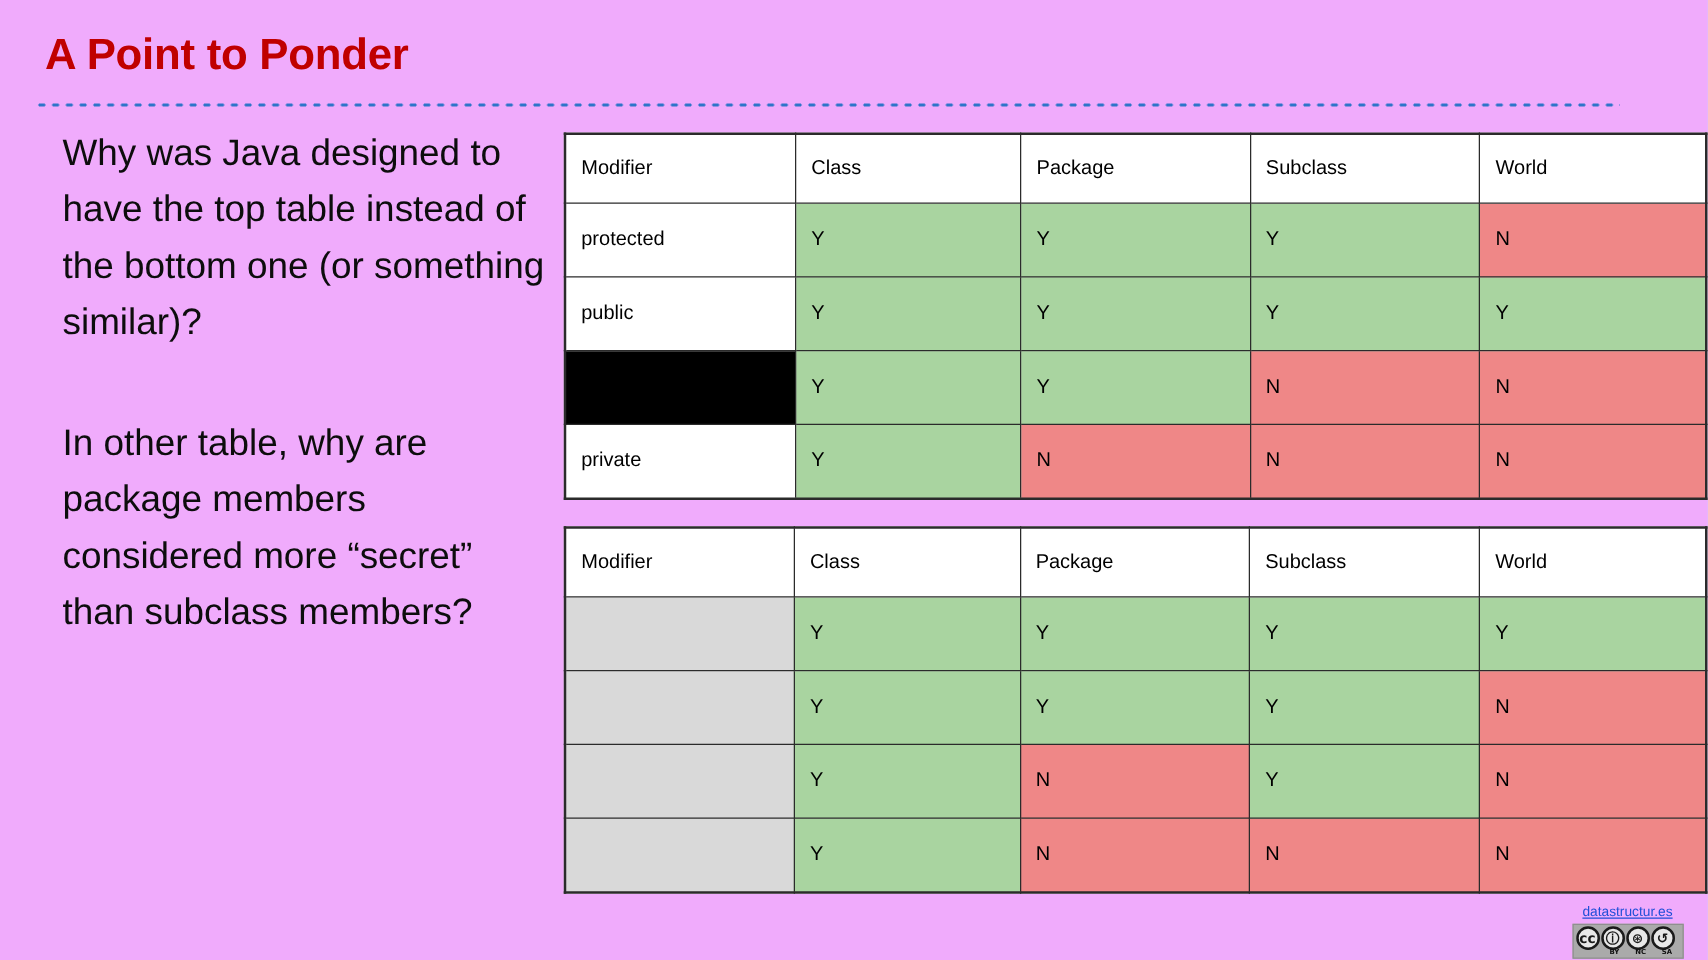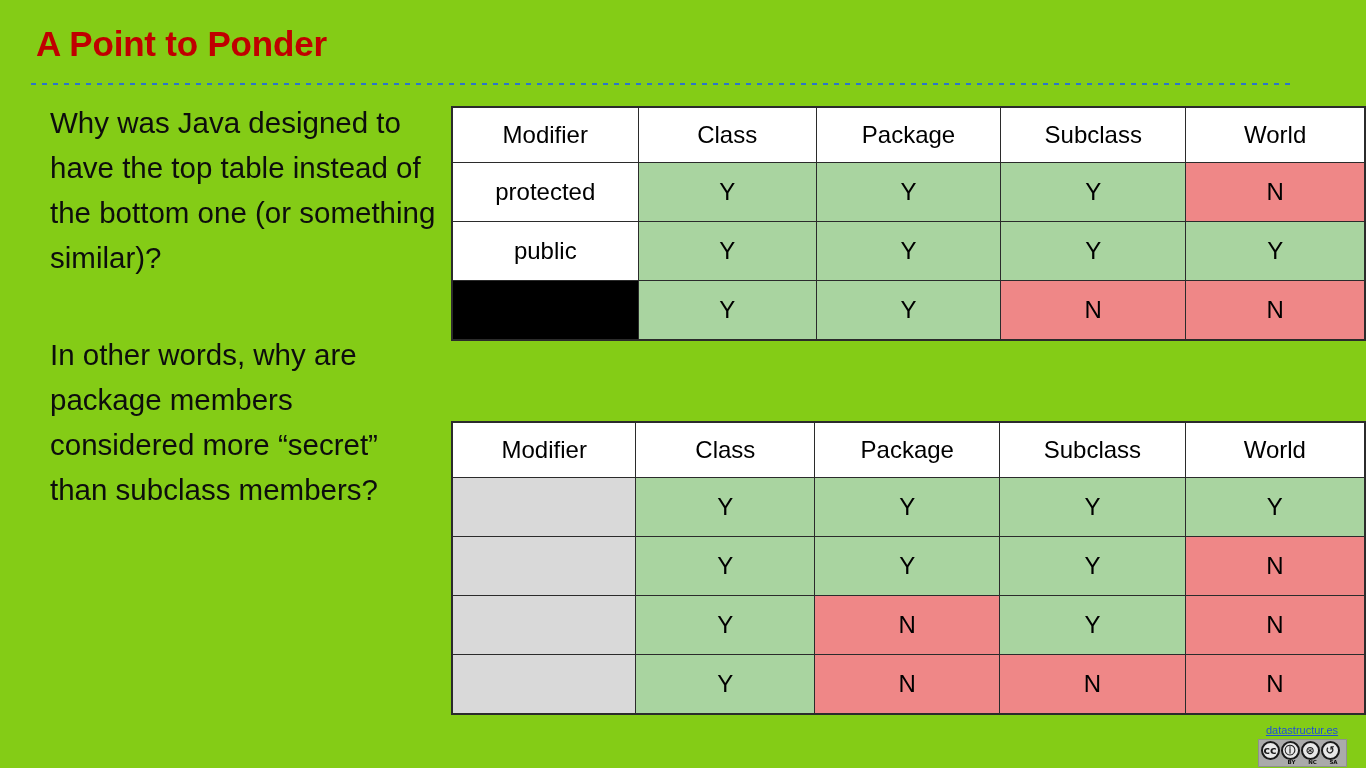--- a/index.html
+++ b/index.html
@@ -10,21 +10,21 @@
     width: 1366px;
     height: 768px;
     overflow: hidden;
     background: #c7d7f5;
     font-family: "Liberation Sans", sans-serif;
     position: relative;
   }
   #slide {
     position: absolute;
     inset: 0;
-    background: #84cc16;
+    background: #f0abfc;
   }
 
   
   #slide-title {
     position: absolute;
     left: 36px;
     top: 24px;
     font-size: 35px;
     font-weight: bold;
     color: #c00000;
@@ -64,24 +64,24 @@
   .acc-table {
     position: absolute;
     border-collapse: collapse;
     table-layout: fixed;
     background: #ffffff;
     border: 2px solid #2b2b2b;
   }
   .acc-table td,
   .acc-table th {
     border: 1px solid #2b2b2b;
-    font-size: 24px;
+    font-size: 16px;
     font-weight: normal;
     color: #000000;
-    text-align: center;
+    text-align: left;
     padding: 0 12px;
     height: 58px;
     vertical-align: middle;
     background: #ffffff;
     font-family: "Liberation Sans", sans-serif;
   }
   .acc-table th {
     height: 54px;
   }
   .col-modifier { width: 174px; }
@@ -155,21 +155,21 @@
 </head>
 <body>
 
 <div id="slide">
 
   <div id="slide-title">A Point to Ponder</div>
   <div id="title-rule"></div>
 
   <div id="question-column">
     <p class="question-para" id="question-para-1">Why was Java designed to have the top table instead of the bottom one (or something similar)?</p>
-    <p class="question-para" id="question-para-2">In other words, why are package members considered more “secret” than subclass members?</p>
+    <p class="question-para" id="question-para-2">In other table, why are package members considered more “secret” than subclass members?</p>
   </div>
 
   <table class="acc-table" id="table-top">
     <thead>
       <tr>
         <th class="col-modifier">Modifier</th>
         <th class="col-data">Class</th>
         <th class="col-data">Package</th>
         <th class="col-data">Subclass</th>
         <th class="col-data">World</th>
@@ -187,20 +187,27 @@
         <td>public</td>
         <td class="cell-yes">Y</td>
         <td class="cell-yes">Y</td>
         <td class="cell-yes">Y</td>
         <td class="cell-yes">Y</td>
       </tr>
       <tr>
         <td class="cell-redacted"></td>
         <td class="cell-yes">Y</td>
         <td class="cell-yes">Y</td>
+        <td class="cell-no">N</td>
+        <td class="cell-no">N</td>
+      </tr>
+      <tr>
+        <td>private</td>
+        <td class="cell-yes">Y</td>
+        <td class="cell-no">N</td>
         <td class="cell-no">N</td>
         <td class="cell-no">N</td>
       </tr>
     </tbody>
   </table>
 
   <table class="acc-table" id="table-bottom">
     <thead>
       <tr>
         <th class="col-modifier">Modifier</th>

